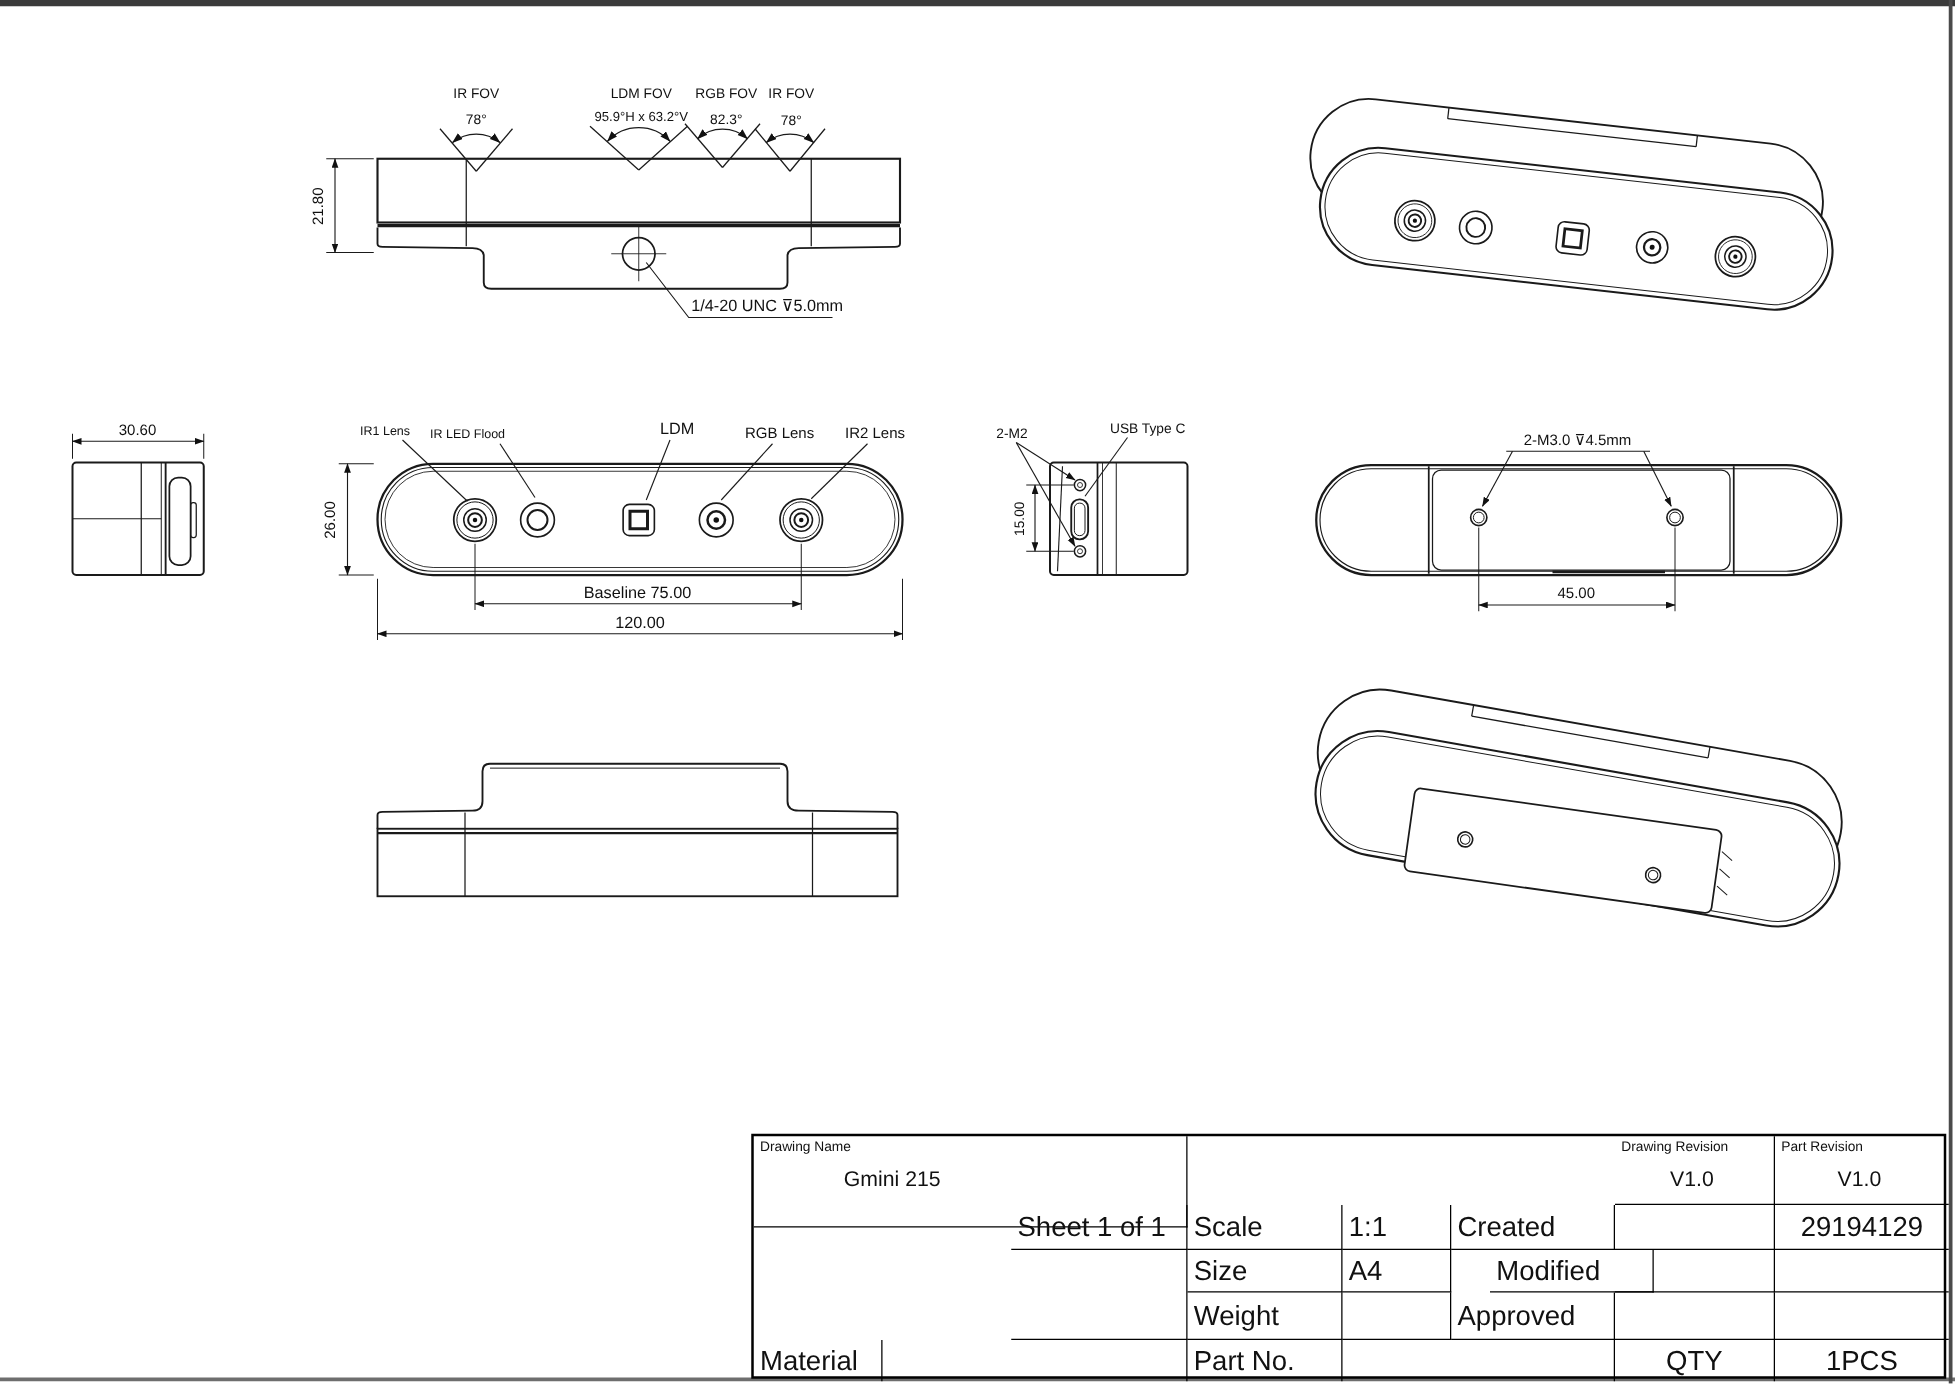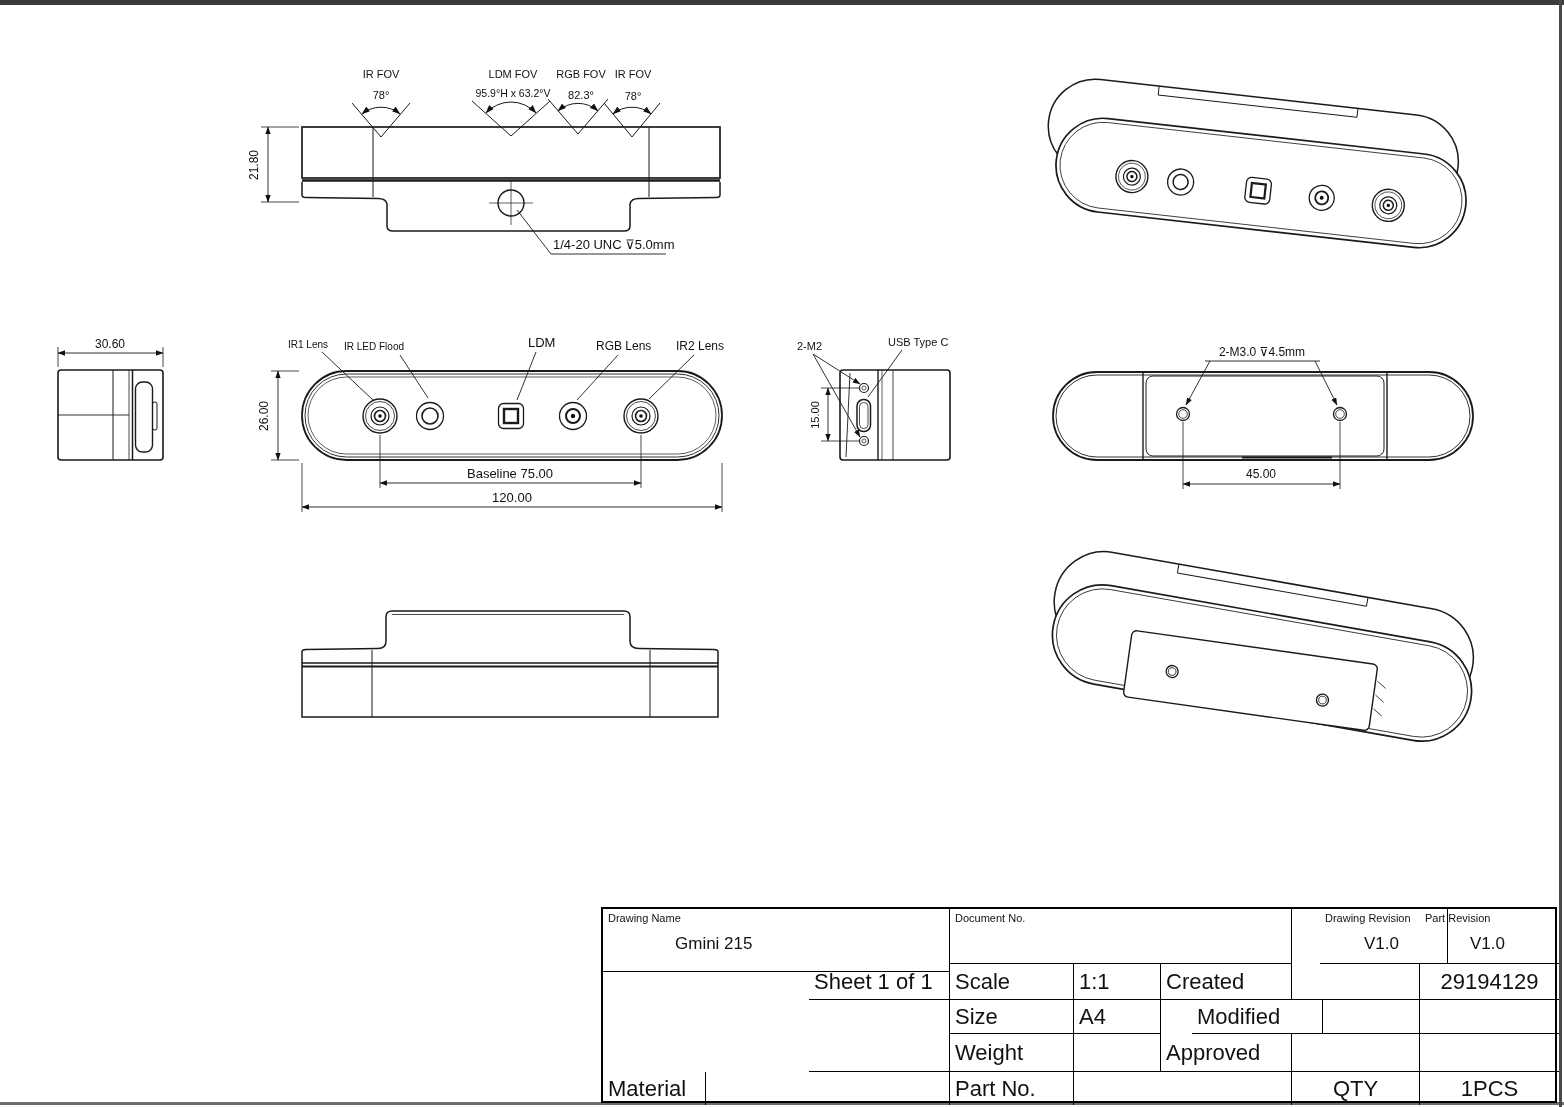--- a/index.html
+++ b/index.html
@@ -275,28 +275,25 @@
           <line x1="117" y1="30" x2="126" y2="36"></line>
       </g>
       <circle cx="-87" cy="24" r="6" stroke-width="1.3"></circle>
         <circle cx="-87" cy="24" r="3.8" stroke-width=".8"></circle>
       <circle cx="66" cy="26" r="6" stroke-width="1.3"></circle>
         <circle cx="66" cy="26" r="3.8" stroke-width=".8"></circle>
     </g>
   </svg>
 
   <div class="tb">
-    <div class="tb-cell" style="left:0;top:0;width:347px;height:63px;">
+    <div class="tb-cell" style="left:0;top:0;width:347px;height:73px;">
       <div class="tb-label">Drawing Name</div>
       <div class="tb-big" style="left:72px;top:25px;">Gmini 215</div>
     </div>
-    <div class="tb-cell" style="left:347px;top:0;width:342px;height:55px;">
-      <div class="tb-label">Document No.</div>
-    </div>
-    <div class="tb-cell" style="left:689px;top:0;width:128px;height:55px;margin-left:28px;">
+    <div class="tb-cell" style="left:689px;top:0;width:128px;height:55px;">
       <div class="tb-label">Drawing Revision</div>
       <div class="tb-big" style="left:44px;top:25px;">V1.0</div>
     </div>
     <div class="tb-cell no-r" style="left:817px;top:0;width:139px;height:55px;">
       <div class="tb-label">Part Revision</div>
       <div class="tb-big" style="left:50px;top:25px;">V1.0</div>
     </div>
 
     <div class="tb-cell vcenter padl tb-mid" style="left:206px;top:55px;width:141px;height:36px;">
       <span>Sheet 1 of 1</span>

